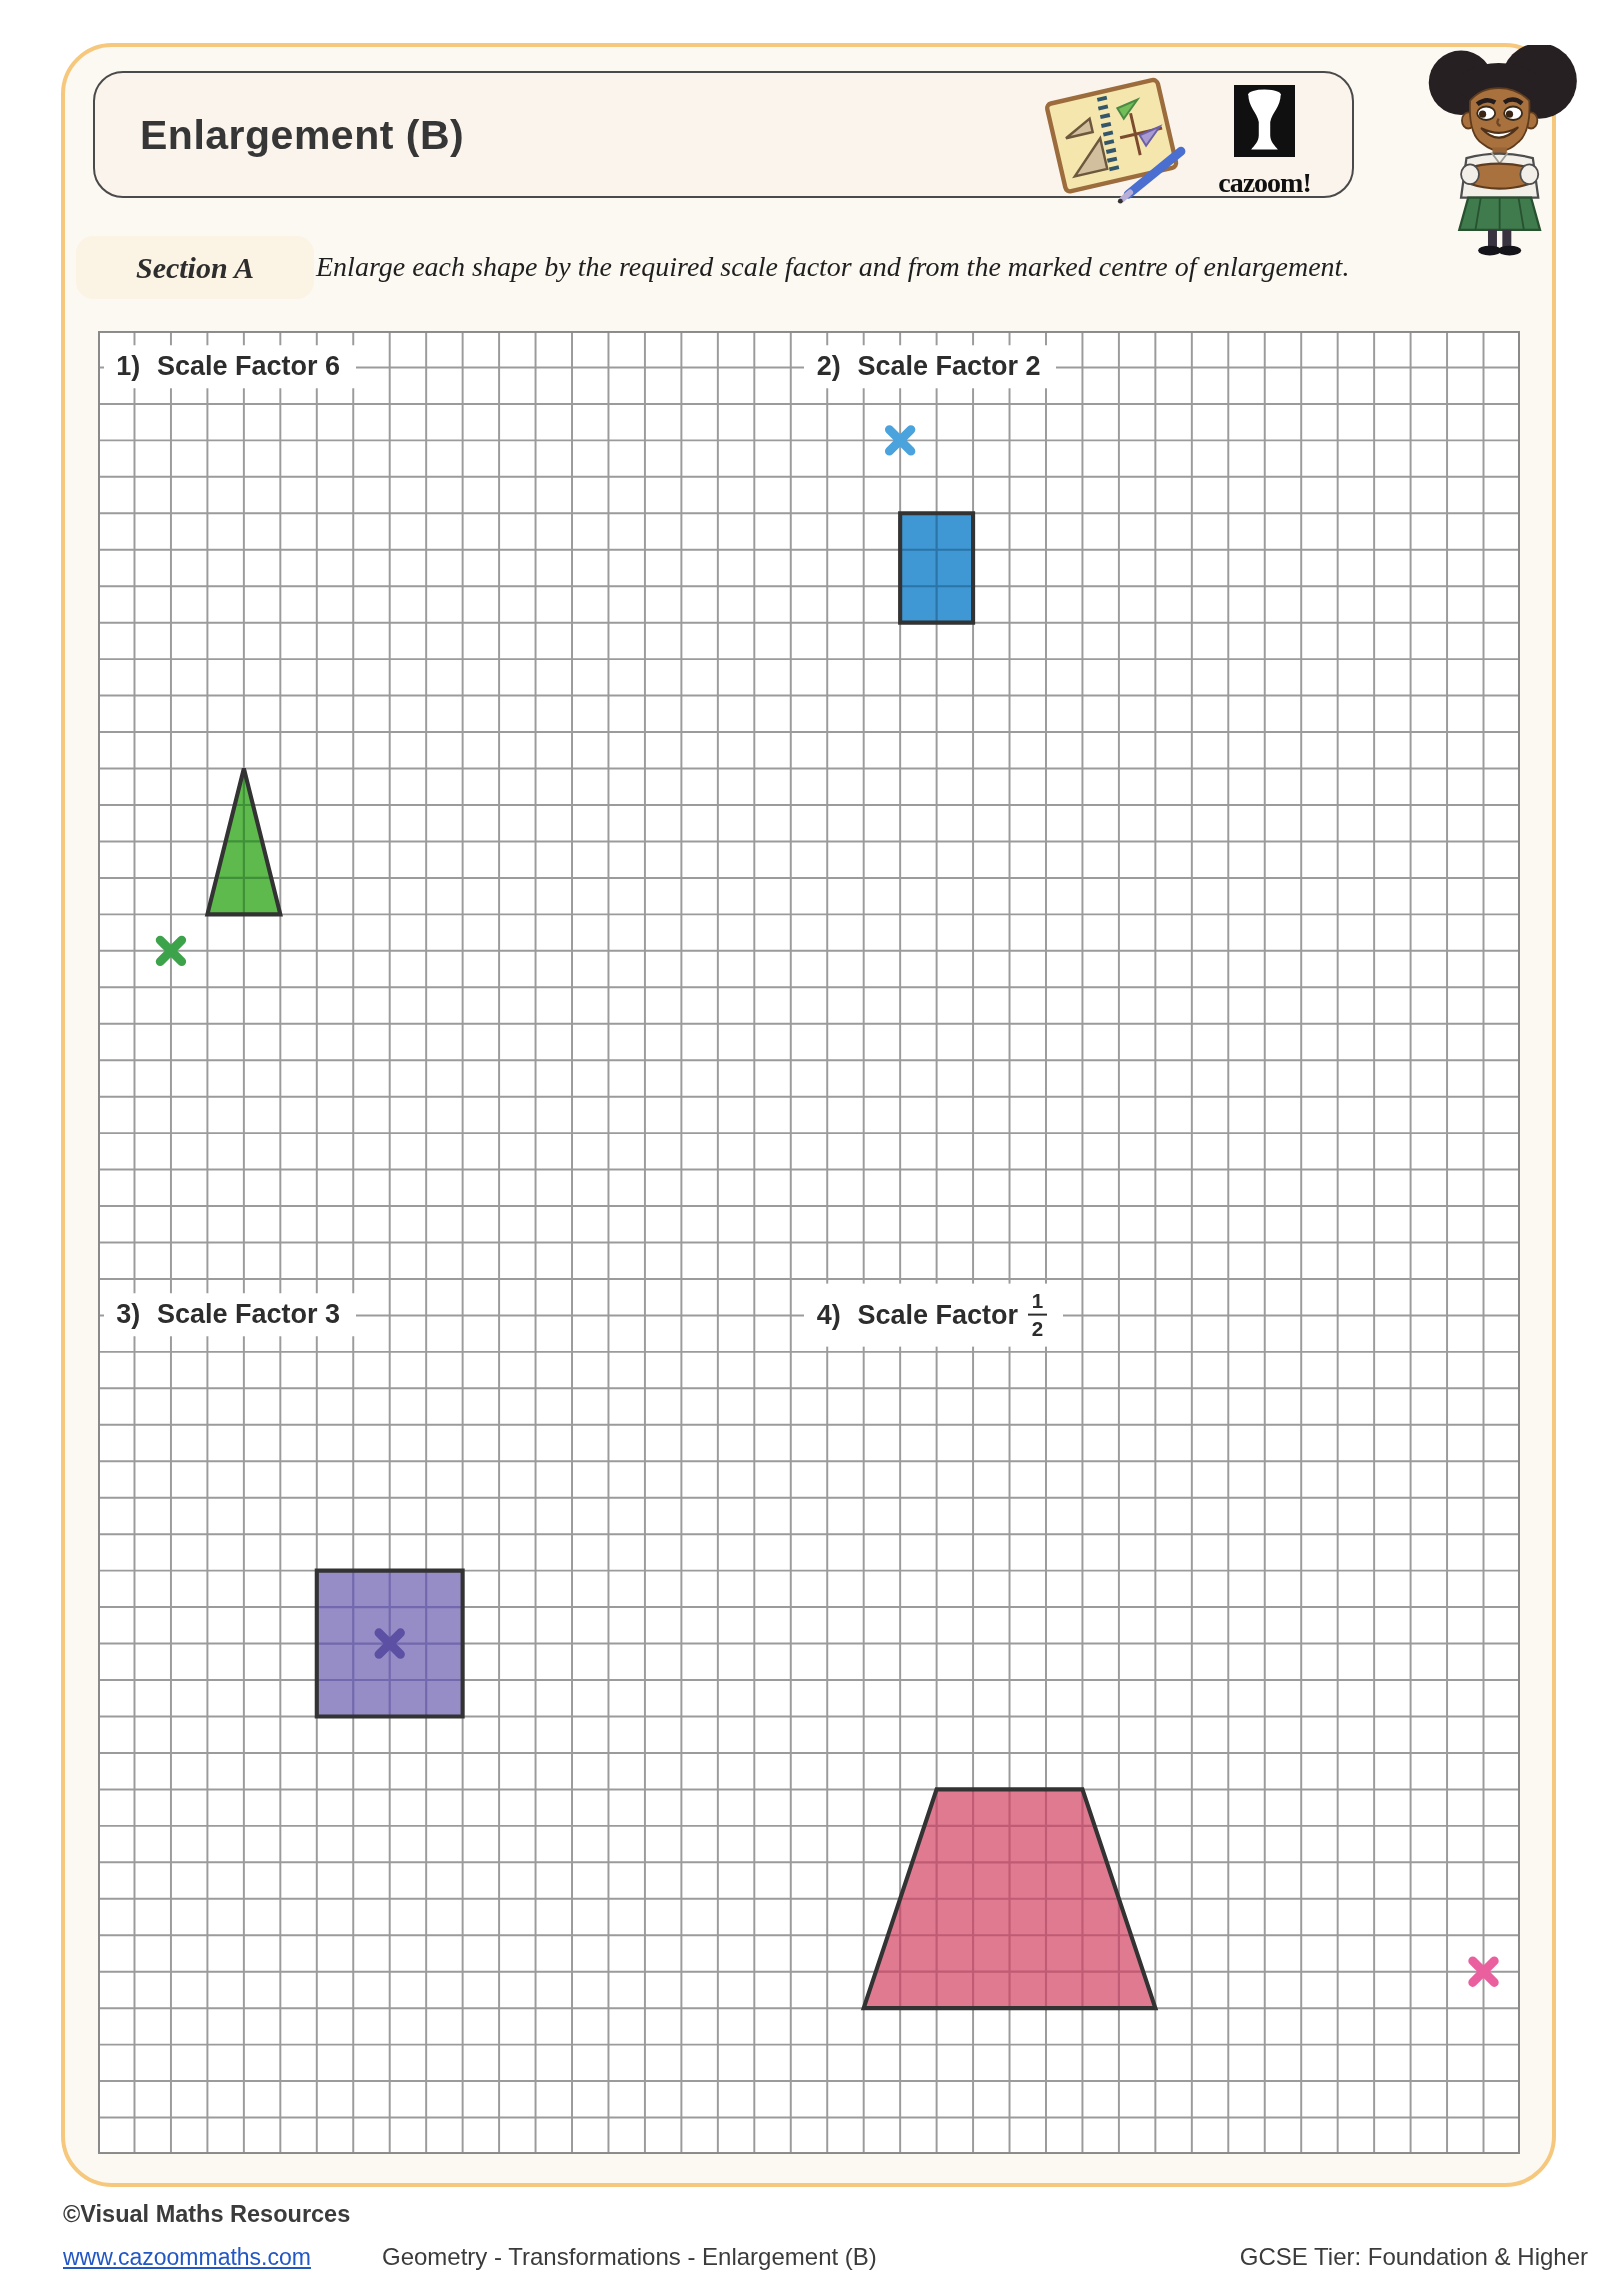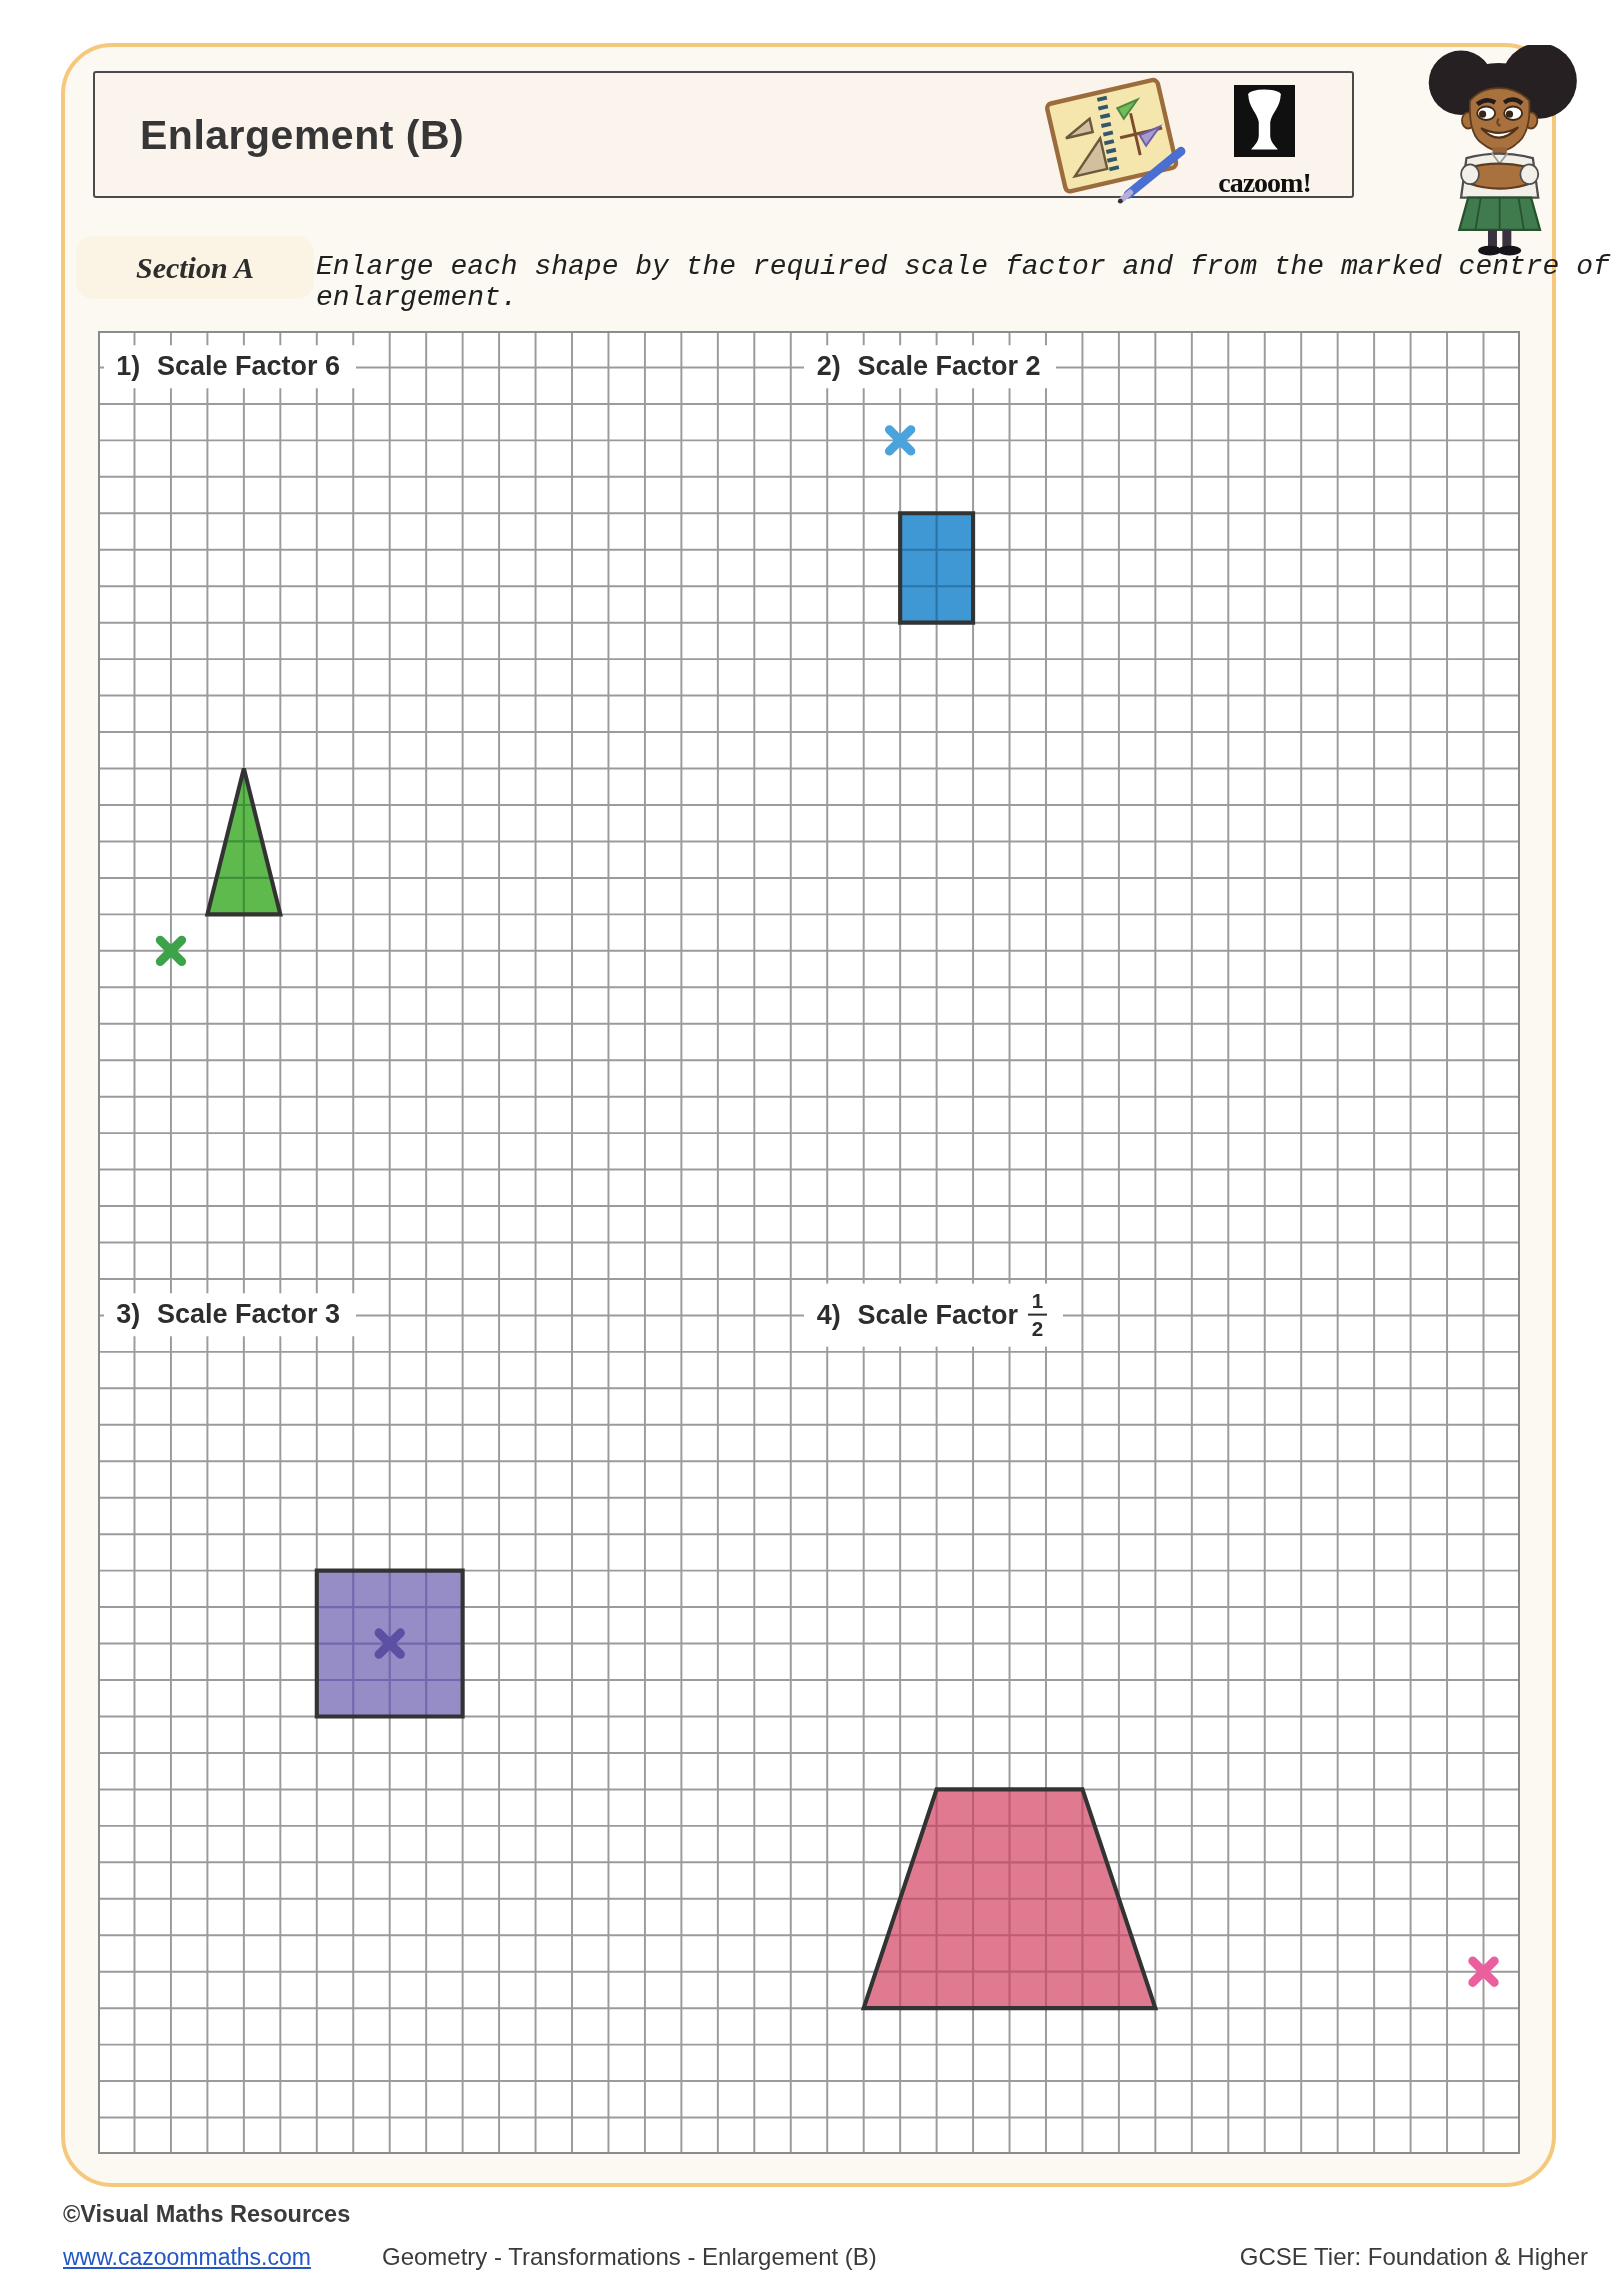--- a/index.html
+++ b/index.html
@@ -2,36 +2,36 @@
 <html style="--page-border: #f6c87d; --header-border: #4a4a4a; --header-bg: #faf4ed; --page-bg-inner: #fcf8f2; --link-color: #2257c4;"><head>
 <meta charset="utf-8">
 <style>
   html,body{margin:0;padding:0;background:#fff;}
   .page{position:relative;width:1621px;height:2293px;background:#ffffff;
         font-family:"Liberation Sans",sans-serif;overflow:hidden;}
   .outer-border{position:absolute;left:61px;top:43px;width:1487px;height:2136px;
         border:4.4px solid var(--page-border,#f6c87d);border-radius:51px;
         background:var(--page-bg-inner,#fcf8f2);}
   .header-box{position:absolute;left:93px;top:71px;width:1257px;height:123px;
-        border:2.9px solid var(--header-border,#4a4a4a);border-radius:3px;
+        border:2.9px solid var(--header-border,#4a4a4a);border-radius:30px;
         background:var(--header-bg,#faf4ed);z-index:2;}
   .title{position:absolute;left:45px;top:50%;transform:translateY(-50%);
         font-size:41px;font-weight:bold;color:#363636;letter-spacing:0.5px;}
   .notebook{position:absolute;left:939px;top:-2px;width:157px;height:137px;}
   .logo{position:absolute;left:1106px;top:11.8px;width:127px;text-align:center;}
   .logo-box{width:61px;height:72px;margin:0 auto;background:#101010;
         display:flex;align-items:center;justify-content:center;}
   .logo-text{font-family:"Liberation Serif",serif;font-weight:bold;font-size:28px;
         color:#101010;margin-top:10px;letter-spacing:-1px;}
   .mascot{position:absolute;left:1409px;top:45px;width:184px;height:211px;z-index:3;}
   .section-label{position:absolute;left:76px;top:236px;width:238px;height:63px;
         background:#fbf3e3;border-radius:17.6px;display:flex;align-items:center;justify-content:center;
         font-family:"Liberation Serif",serif;font-style:italic;font-weight:bold;
         font-size:30px;color:#2d2d2d;z-index:2;}
-  .instruction{position:absolute;left:316px;top:251px;font-family:Liberation Mono, monospace;
+  .instruction{position:absolute;left:316px;top:251px;font-family:Liberation Serif, serif;
         font-style:italic;font-size:28px;color:#1f1f1f;z-index:2;}
   .grid-wrap{position:absolute;left:98px;top:331px;z-index:2;}
   #grid-svg{display:block;}
   .plabel{position:absolute;transform:translateY(-50%);background:#ffffff;
         padding:6.9px 15.7px 6.9px 12.7px;font-weight:bold;font-size:27px;color:#2d2d2d;
         display:flex;align-items:center;white-space:nowrap;line-height:1.1;}
   .plabel .pnum{margin-right:16.7px;}
   .frac{display:inline-flex;flex-direction:column;align-items:center;line-height:1;
         font-size:20.6px;margin-left:9.8px;}
   .frac .fnum{border-bottom:2.5px solid #2d2d2d;padding:0 3.9px 2.9px;}

